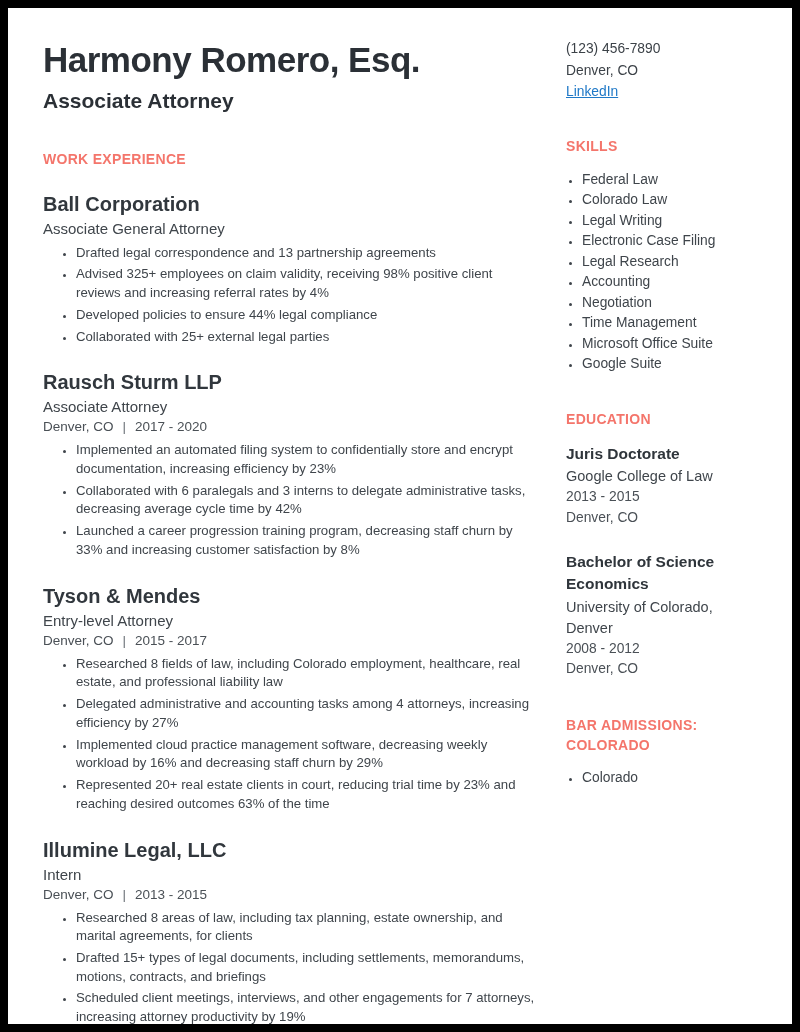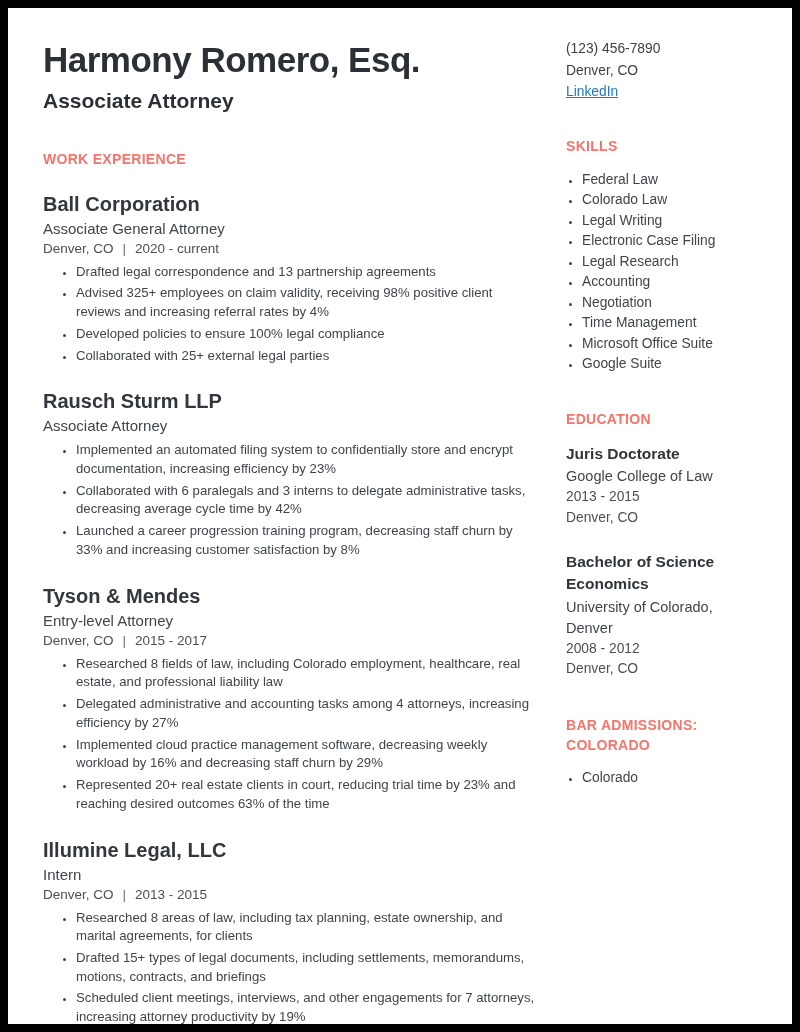--- a/index.html
+++ b/index.html
@@ -86,34 +86,34 @@
       <h2 class="job-title-header">Associate Attorney</h2>
     </header>
 
     <section class="work-section">
       <h3 class="sec">WORK EXPERIENCE</h3>
       <div>
 
       <article class="job">
             <h4 class="company">Ball Corporation</h4>
             <div class="role">Associate General Attorney</div>
-            <div class="meta">
-              <span>Denver, CO</span><span class="sep">|</span><span>2020 - current</span>
-            </div>
             <ul class="bullets">
 
             <li>Drafted legal correspondence and 13 partnership agreements</li>
               <li>Advised 325+ employees on claim validity, receiving 98% positive client reviews and increasing referral rates by 4%</li>
-              <li>Developed policies to ensure 100% legal compliance</li>
+              <li>Developed policies to ensure 44% legal compliance</li>
               <li>Collaborated with 25+ external legal parties</li>
             </ul>
           </article>
           <article class="job">
             <h4 class="company">Rausch Sturm LLP</h4>
             <div class="role">Associate Attorney</div>
+            <div class="meta">
+              <span>Denver, CO</span><span class="sep">|</span><span>2017 - 2020</span>
+            </div>
             <ul class="bullets">
 
             <li>Implemented an automated filing system to confidentially store and encrypt documentation, increasing efficiency by 23%</li>
               <li>Collaborated with 6 paralegals and 3 interns to delegate administrative tasks, decreasing average cycle time by 42%</li>
               <li>Launched a career progression training program, decreasing staff churn by 33% and increasing customer satisfaction by 8%</li>
             </ul>
           </article>
           <article class="job">
             <h4 class="company">Tyson &amp; Mendes</h4>
             <div class="role">Entry-level Attorney</div>

